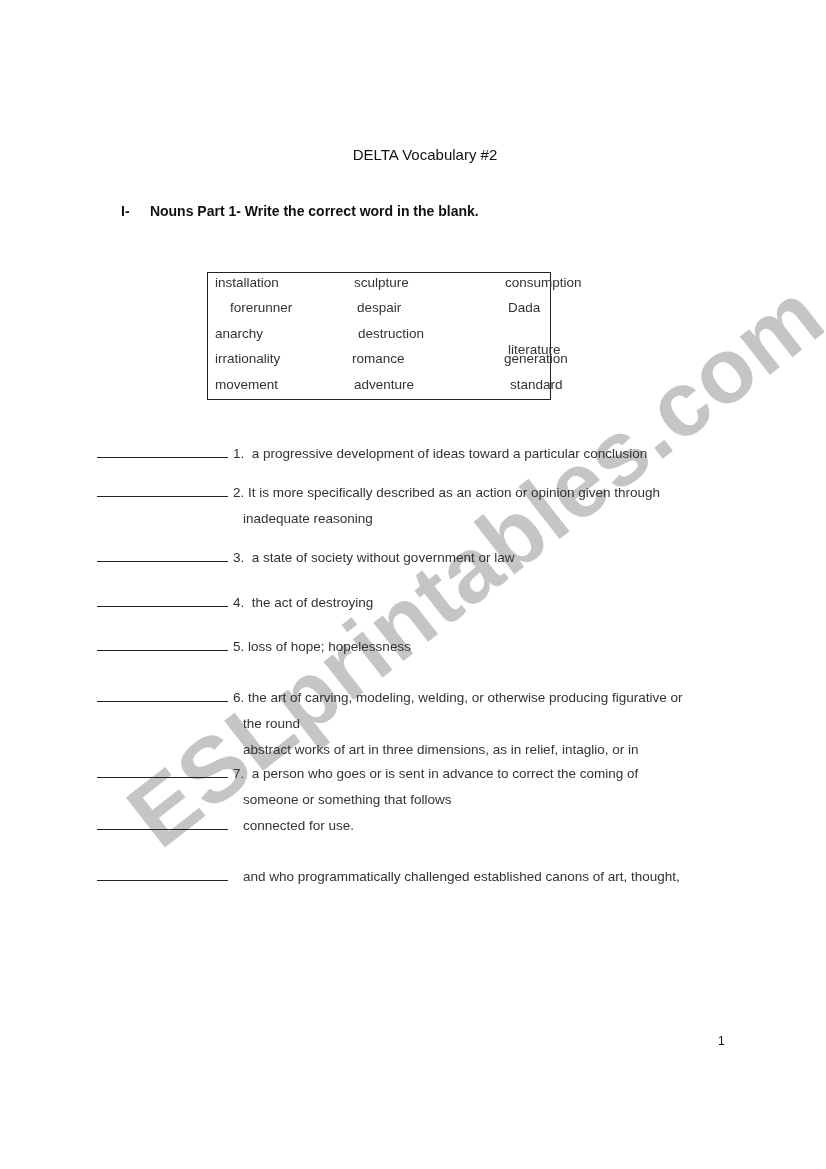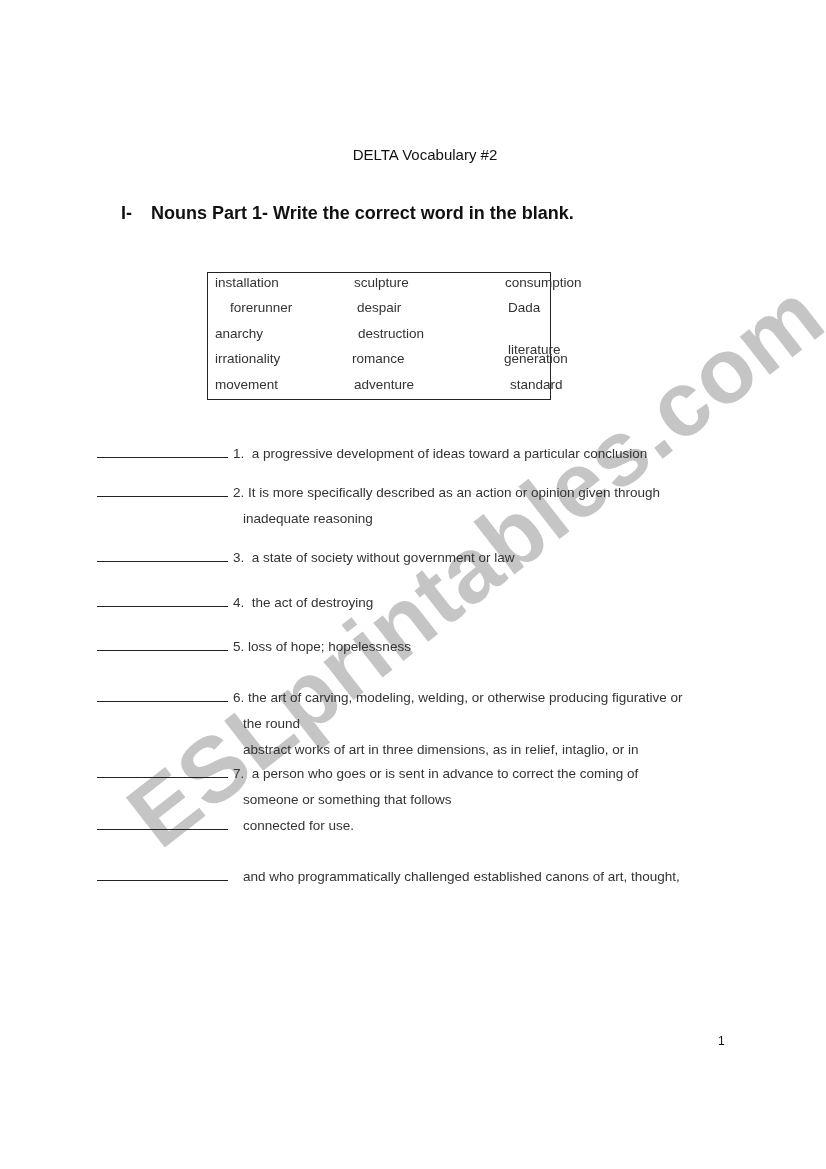--- a/index.html
+++ b/index.html
@@ -5,21 +5,21 @@
   html, body { margin: 0; padding: 0; background: #ffffff; }
   body {
     width: 826px; height: 1169px; position: relative; overflow: hidden;
     font-family: "Liberation Sans", sans-serif; color: #222;
   }
   .title {
     position: absolute; top: 146px; left: 12px; width: 826px; text-align: center;
     font-size: 15px; color: #111;
   }
   .section-heading {
-    position: absolute; top: 203px; left: 121px; font-size: 18px; font-weight: bold; color: #111;
+    position: absolute; top: 203px; left: 121px; font-size: 14px; font-weight: bold; color: #111;
   }
   .section-heading .num { display: inline-block; width: 25px; }
   .word-box {
     position: absolute; top: 272px; left: 207px; width: 344px; height: 128px;
     border: 1px solid #222; box-sizing: border-box;
   }
   .word {
     position: absolute; font-size: 13.5px; color: #333; white-space: nowrap;
   }
   .item {

